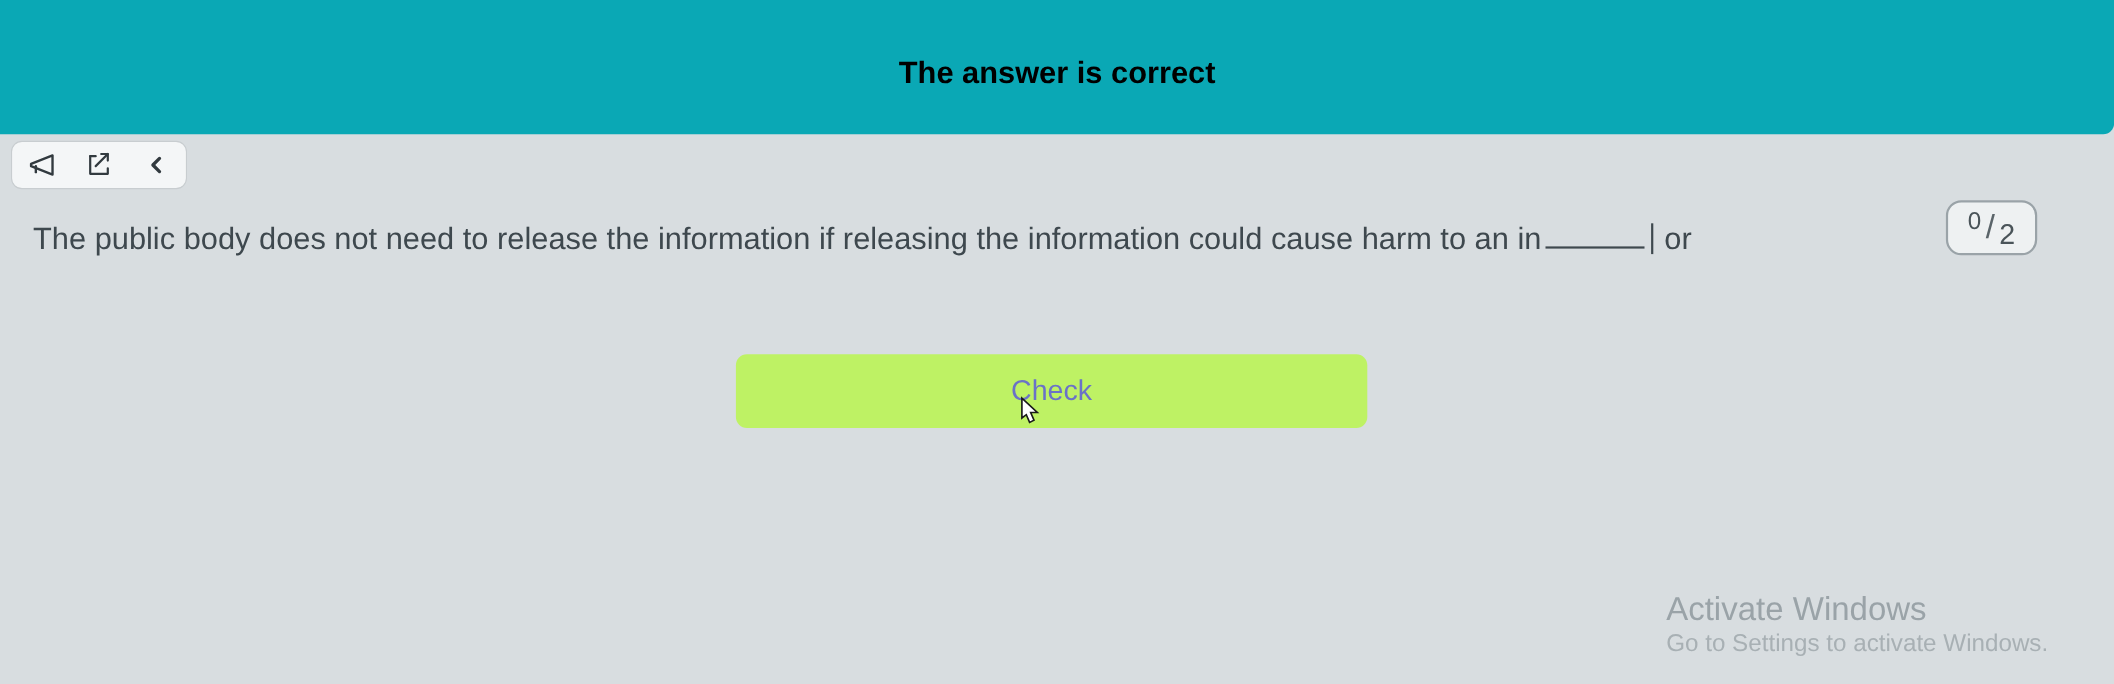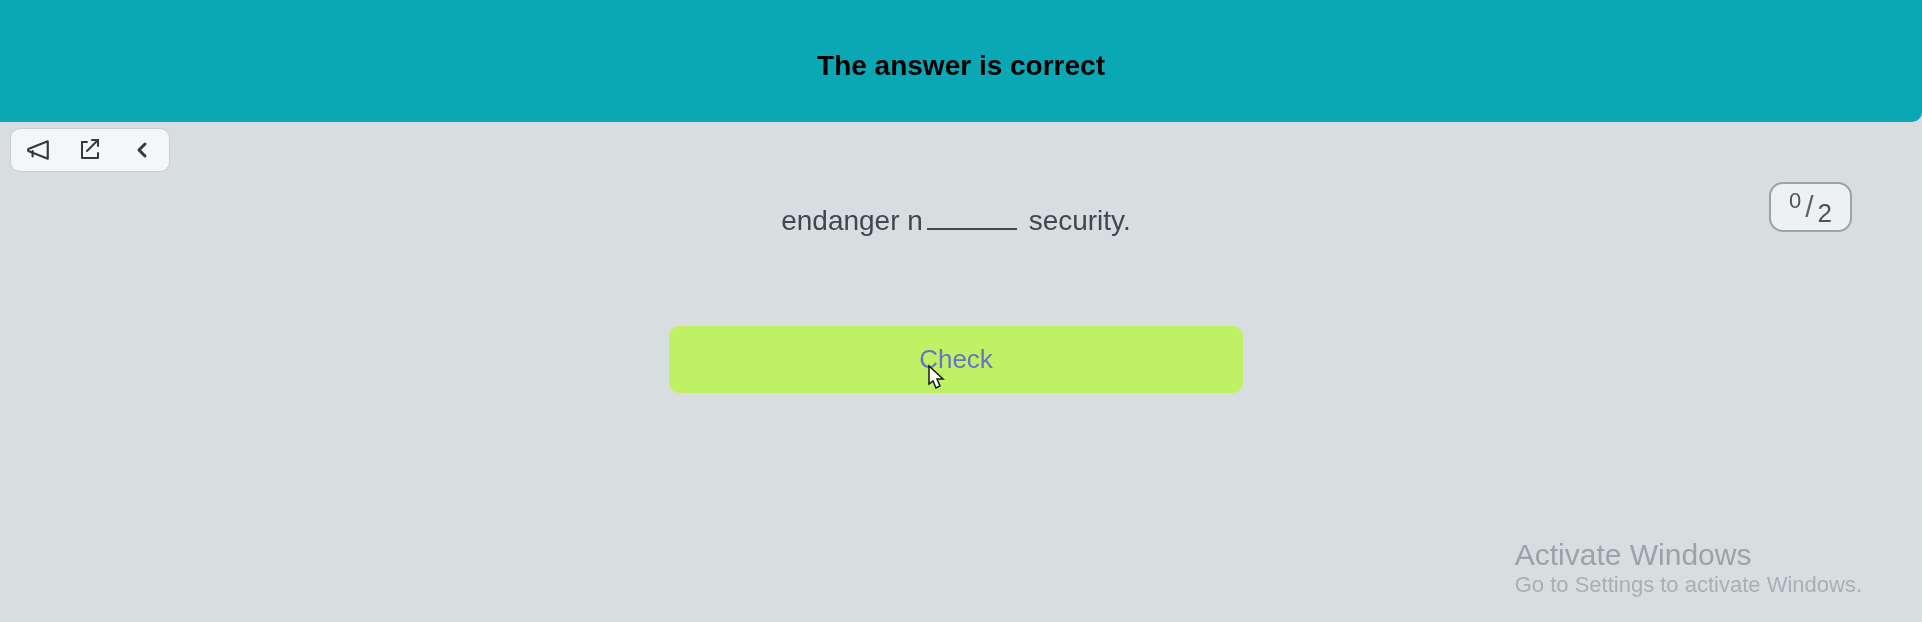--- a/index.html
+++ b/index.html
@@ -171,22 +171,22 @@
   </div>
 </div>
 
 <div class="content-area">
   <div class="score-badge">
     <span class="num">0</span>
     <span class="slash">/</span>
     <span class="den">2</span>
   </div>
 
-  <div class="question-line2">
-    <span>endanger n</span><span class="blank"></span><span> security.</span>
+  <div class="question-text">
+    <span>The public body does not need to release the information if releasing the information could cause harm to an in</span><span class="blank"></span><span class="caret"></span><span> or</span>
   </div>
 
   <button class="check-button">
     <span>Check</span>
     <span class="cursor-pointer-icon">
       <svg width="28" height="34" viewBox="0 0 28 34">
         <path d="M8 4 L8 22 L12 19 L15 26 L19 24 L16 17 L22 17 Z" fill="#ffffff" stroke="#1a1a1a" stroke-width="1.5"></path>
       </svg>
     </span>
   </button>

